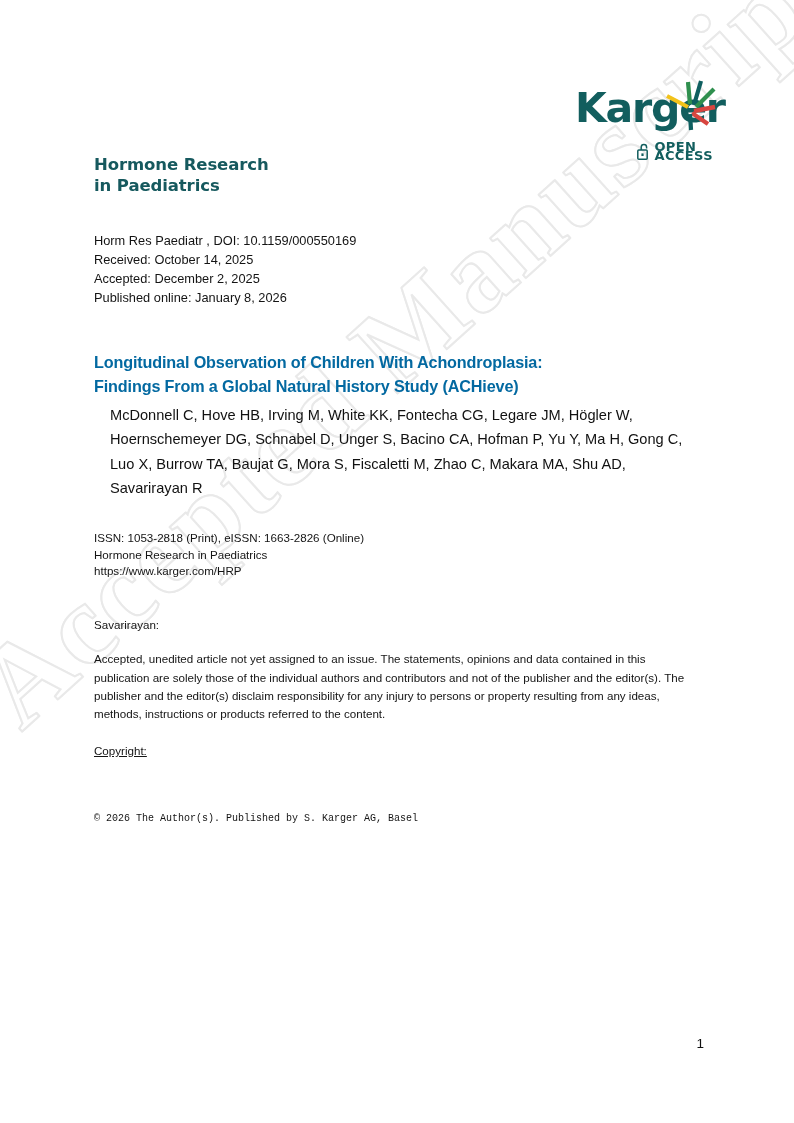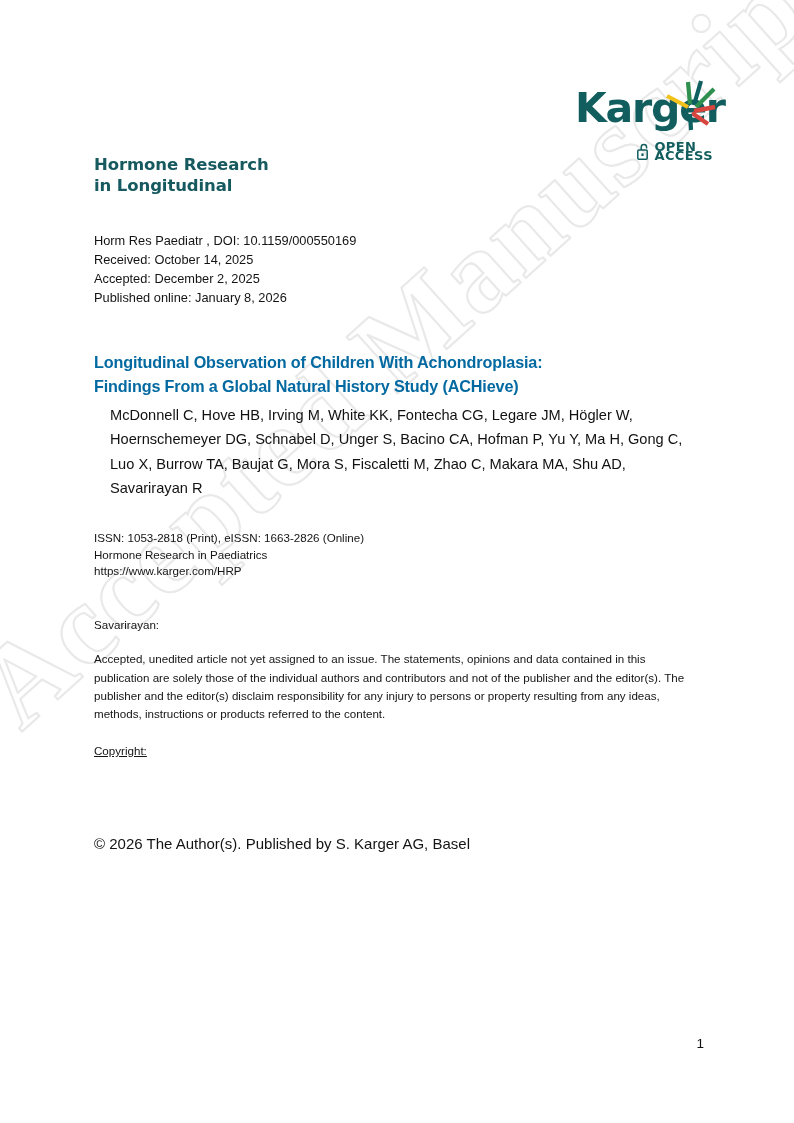--- a/index.html
+++ b/index.html
@@ -174,24 +174,25 @@
     top: 742px;
     width: 610px;
     font-size: 11.6px;
     line-height: 18.3px;
     color: #141414;
     text-decoration: underline;
   }
   .copyright-line {
     position: absolute;
     left: 94px;
-    top: 835px;
-    font-size: 15px;
+    top: 810px;
+    font-size: 10px;
     line-height: 17px;
     color: #141414;
+    font-family: Liberation Mono, monospace;
   }
 
   
   .page-number {
     position: absolute;
     left: 0;
     top: 1036px;
     width: 704px;
     text-align: right;
     font-size: 13.5px;
@@ -232,21 +233,21 @@
         </svg>
         <div>
           <div class="oa-text">OPEN</div>
           <div class="oa-text">ACCESS</div>
         </div>
       </div>
     </div>
 
     <div class="journal-title">
       <div>Hormone Research</div>
-      <div>in Longitudinal</div>
+      <div>in Paediatrics</div>
     </div>
 
     <div class="meta-block">
       <div>Horm Res Paediatr , DOI: 10.1159/000550169</div>
       <div>Received: October 14, 2025</div>
       <div>Accepted: December 2, 2025</div>
       <div>Published online: January 8, 2026</div>
     </div>
 
     <div class="article-title">

